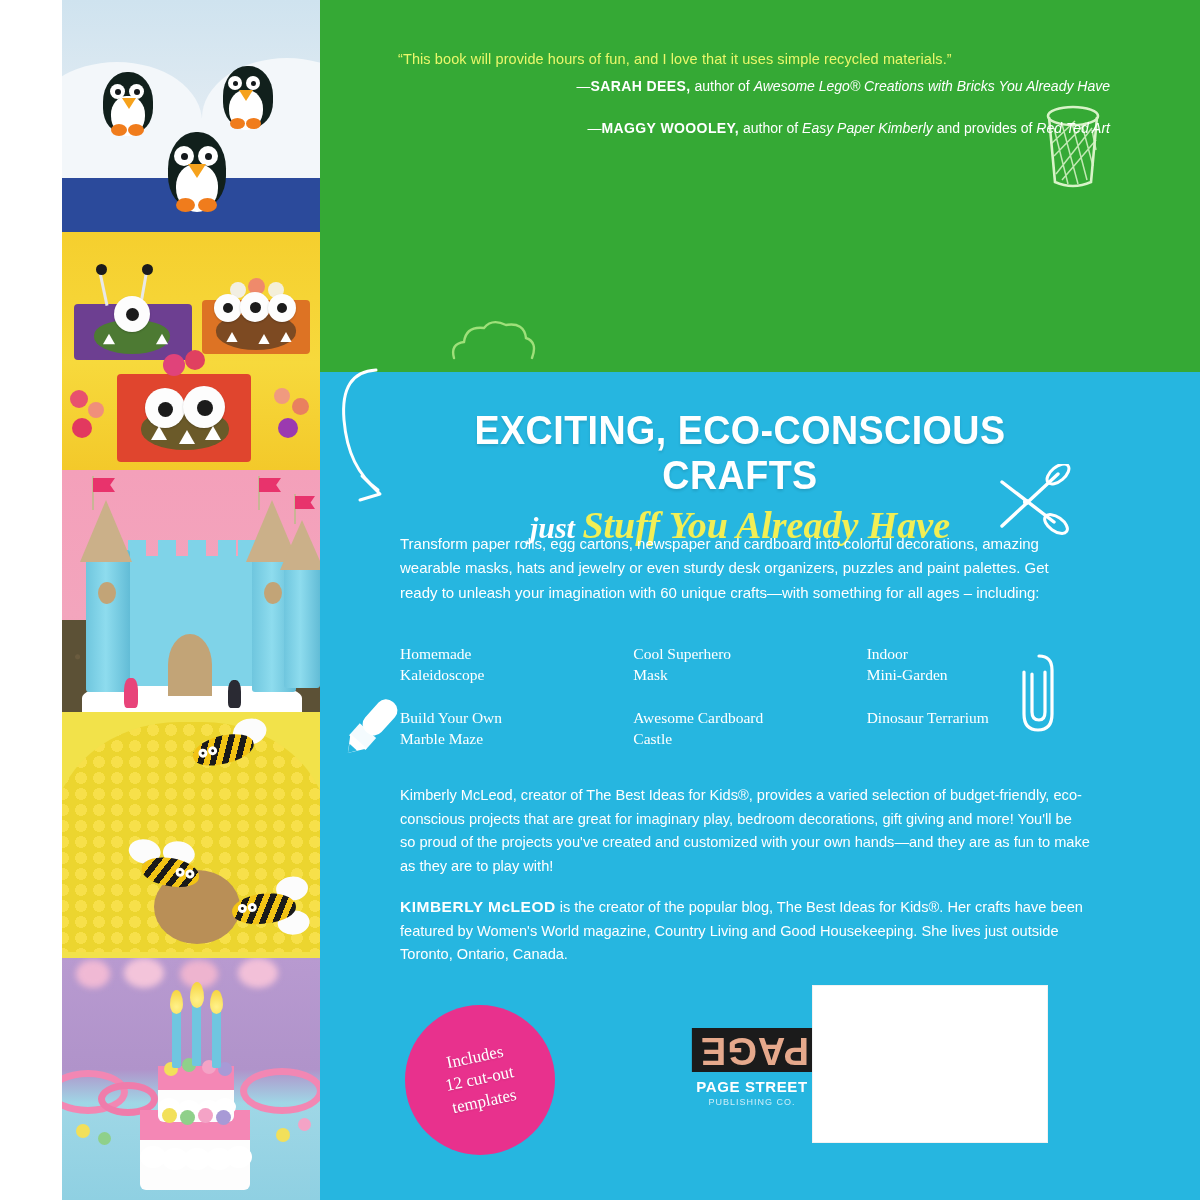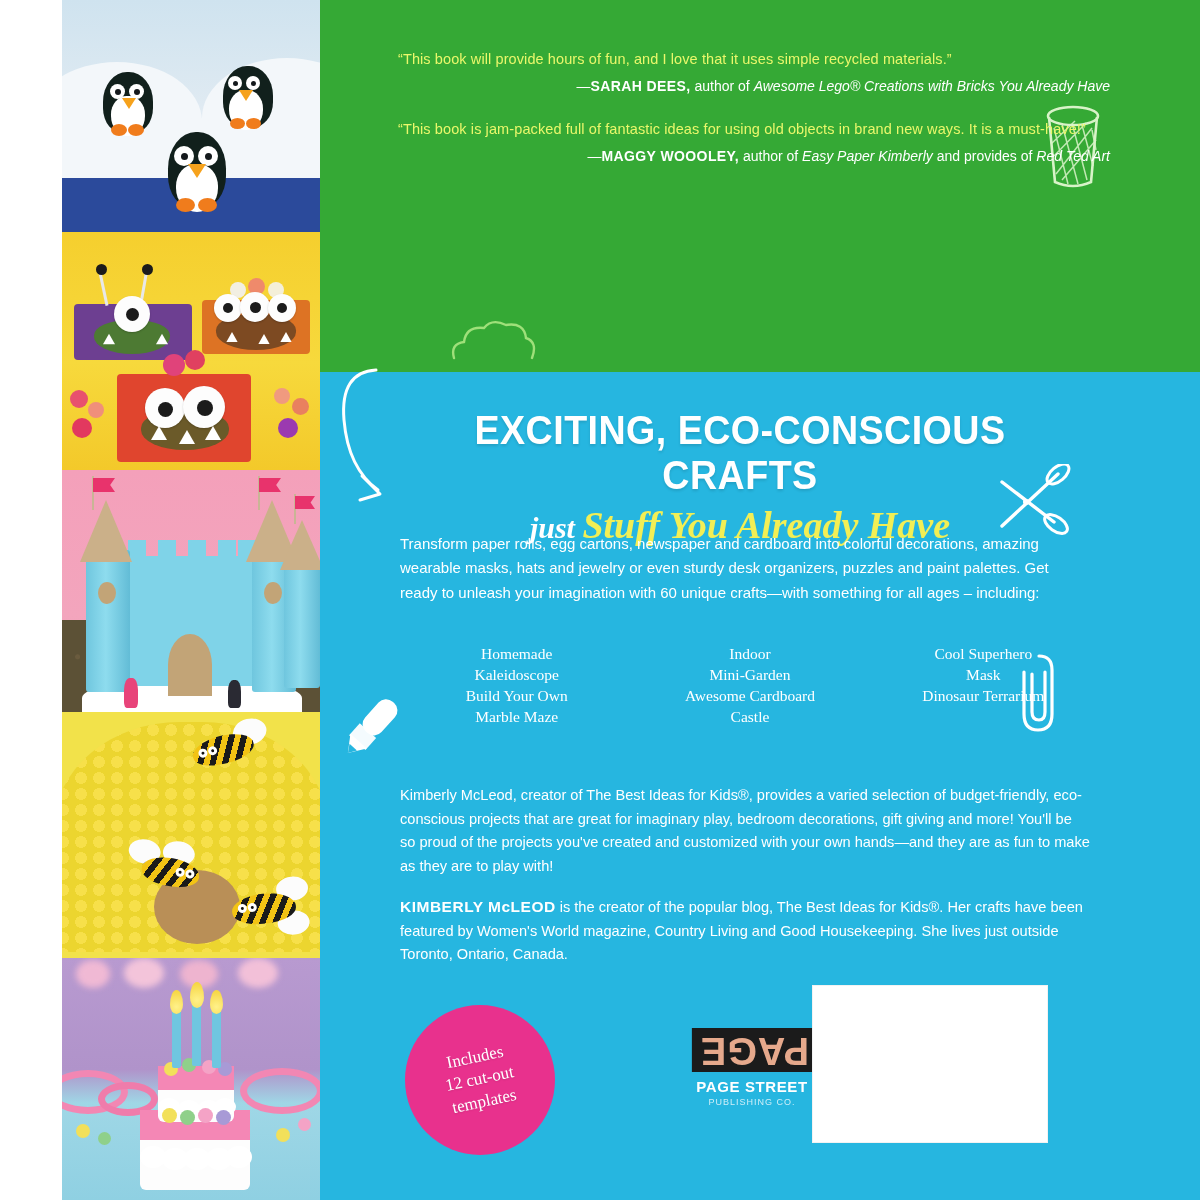--- a/index.html
+++ b/index.html
@@ -119,22 +119,21 @@
   .headline .l2 .w { color:#ffffff; font-size:30px; }
   .headline .l2 .y { color:#f2ef55; }
 
   .intro {
     position:absolute; left:80px; top:160px; width:688px;
     color:#ffffff; font-size:15px; line-height:1.62;
   }
 
   .projects {
     position:absolute; left:80px; top:272px; width:700px;
-    display:grid; grid-template-columns:1fr 1fr 1fr; 
-    text-align:center;
+    display:grid; grid-template-columns:1fr 1fr 1fr; row-gap:22px;
   }
   .proj { color:#ffffff; font-size:15.5px; line-height:1.35; font-family:"Liberation Serif", serif; }
 
   .bio1 {
     position:absolute; left:80px; top:412px; width:690px;
     color:#ffffff; font-size:14.6px; line-height:1.62;
   }
   .bio2 {
     position:absolute; left:80px; top:522px; width:690px;
     color:#ffffff; font-size:14.6px; line-height:1.62;
@@ -419,21 +418,20 @@
     <div class="quotes">
 
       <div class="quote-block">
         <div class="quote-text">“This book will provide hours of fun, and I love that it uses simple recycled materials.”</div>
         <div class="quote-attr">
           <span>—</span><span class="nm">SARAH DEES,</span><span> author of </span><span class="it">Awesome Lego® Creations with Bricks You Already Have</span>
         </div>
       </div>
 
       <div class="quote-block">
-        <div class="quote-text">“This book is jam-packed full of fantastic ideas for using old objects in brand new ways. It is a must-have!”</div>
         <div class="quote-attr">
           <span>—</span><span class="nm">MAGGY WOOOLEY,</span><span> author of </span><span class="it">Easy Paper Kimberly</span><span> and provides of </span><span class="it">Red Ted Art</span>
         </div>
       </div>
 
       <div class="quote-block">
       </div>
 
     </div>
   </div>
@@ -471,22 +469,22 @@
       <div class="l1">EXCITING, ECO-CONSCIOUS CRAFTS</div>
       <div class="l2">
         <span class="w">just </span><span class="y">Stuff You Already Have</span>
       </div>
     </div>
 
     <div class="intro">Transform paper rolls, egg cartons, newspaper and cardboard into colorful decorations, amazing wearable masks, hats and jewelry or even sturdy desk organizers, puzzles and paint palettes. Get ready to unleash your imagination with 60 unique crafts—with something for all ages – including:</div>
 
     <div class="projects">
       <div class="proj">Homemade<br>Kaleidoscope</div>
+      <div class="proj">Cool Superhero<br>Mask</div>
       <div class="proj">Indoor<br>Mini-Garden</div>
-      <div class="proj">Cool Superhero<br>Mask</div>
       <div class="proj">Build Your Own<br>Marble Maze</div>
       <div class="proj">Awesome Cardboard<br>Castle</div>
       <div class="proj">Dinosaur Terrarium</div>
     </div>
 
     <div class="bio1">Kimberly McLeod, creator of The Best Ideas for Kids®, provides a varied selection of budget-friendly, eco-conscious projects that are great for imaginary play, bedroom decorations, gift giving and more! You'll be so proud of the projects you've created and customized with your own hands—and they are as fun to make as they are to play with!</div>
 
     <div class="bio2">
       <span class="nm">KIMBERLY McLEOD</span><span> is the creator of the popular blog, The Best Ideas for Kids®. Her crafts have been featured by Women's World magazine, Country Living and Good Housekeeping. She lives just outside Toronto, Ontario, Canada.</span>
     </div>

